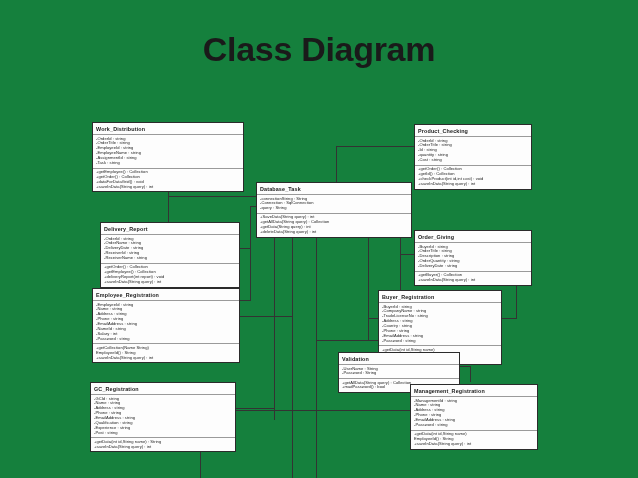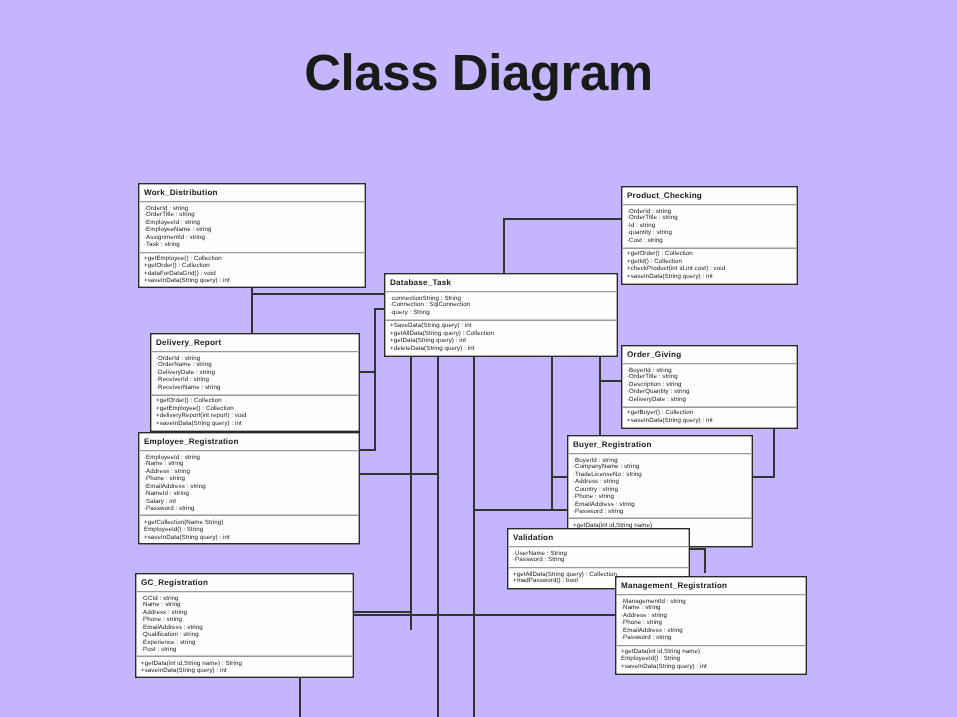--- a/index.html
+++ b/index.html
@@ -1,21 +1,21 @@
 <!DOCTYPE html>
 <html><head>
 <meta charset="utf-8">
 <style>
   html,body{margin:0;padding:0;}
   body{
     width:638px;height:478px;background:#ffffff;
     font-family:"Liberation Sans",sans-serif;
     overflow:hidden;position:relative;
   }
-  #slide{position:absolute;inset:0;background:#c4b5fd;}
+  #slide{position:absolute;inset:0;background:#15803d;}
 
   #title{
     position:absolute;left:0;top:30px;width:638px;
     text-align:center;
     font-size:34px;font-weight:bold;color:#1a1a1a;
     letter-spacing:-0.3px;
     font-family:"Liberation Sans",sans-serif;
   }
 
   #canvas{position:absolute;left:0;top:0;width:638px;height:478px;}

